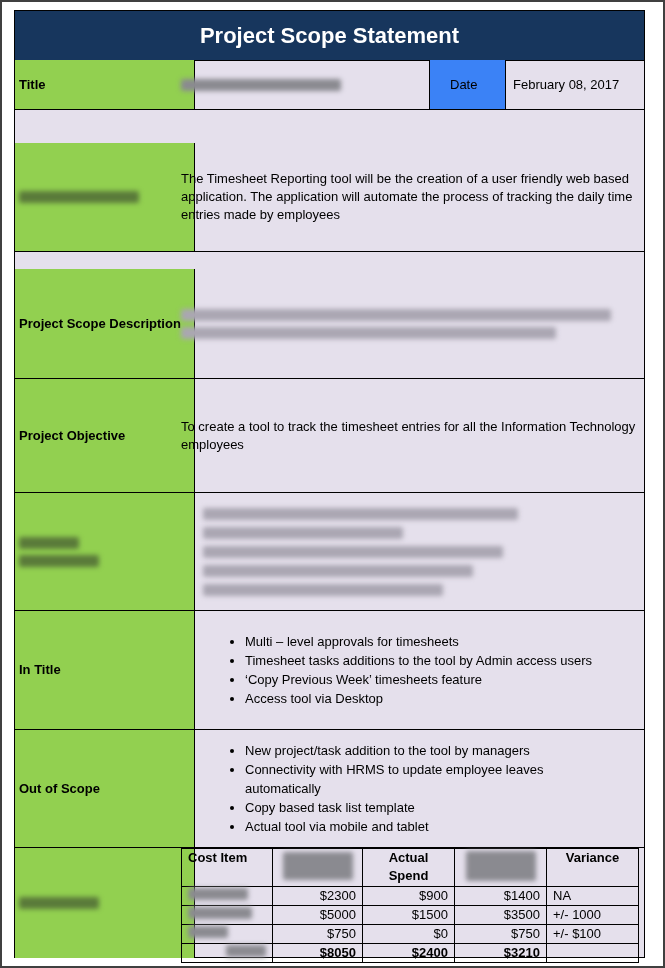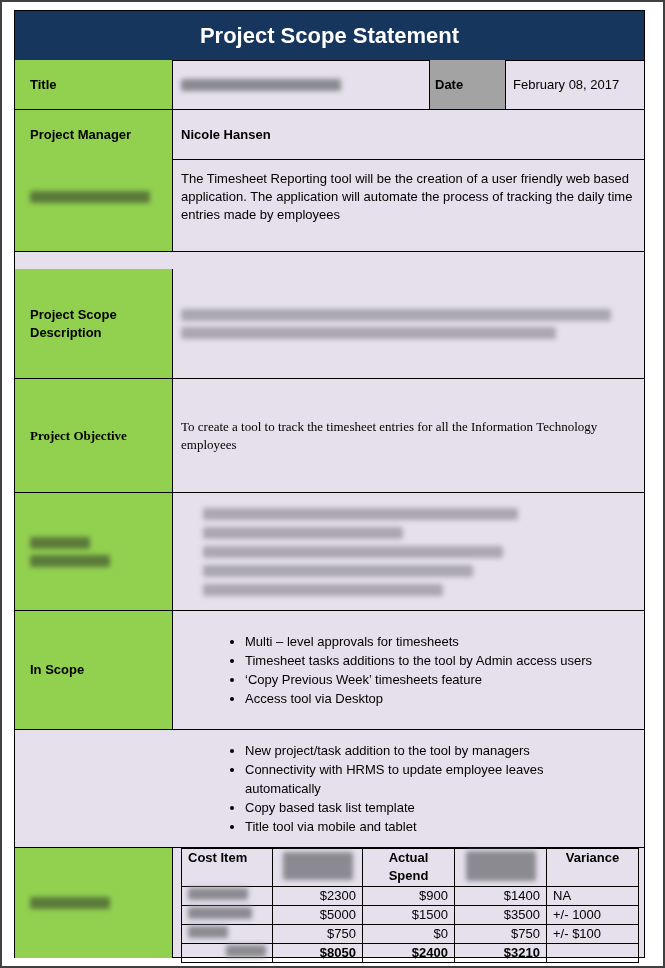--- a/index.html
+++ b/index.html
@@ -17,37 +17,37 @@
     border: 1px solid #000; box-sizing: border-box; background: #e5e0ec;
   }
   .hdr {
     position: absolute; left: 0; top: 0; width: 629px; height: 49px;
     background: #17365d; color: #fff; font-weight: bold; font-size: 22px;
     display: flex; align-items: center; justify-content: center;
     border-bottom: 1px solid #000;
   }
   .row { position: absolute; left: 0; width: 629px; border-bottom: 1px solid #000; box-sizing: border-box; }
   .lbl {
-    position: absolute; left: 0; top: 0; bottom: 0; width: 158px; background: #92d050;
+    position: absolute; left: 0; top: 0; bottom: 0; width: 180px; background: #92d050;
     border-right: 1px solid #000; box-sizing: border-box;
-    display: flex; align-items: center; padding-left: 15px;
+    display: flex; align-items: center; padding-left: 4px;
     font-size: 13px; font-weight: bold; line-height: 18px;
   }
   .val {
     position: absolute; left: 158px; top: 0; bottom: 0; right: 0;
     display: flex; align-items: center; padding: 0 8px;
     font-size: 13px; line-height: 18px;
   }
   .blur-bar { display: inline-block; background: #8a8a90; height: 12px; filter: blur(2.5px); border-radius: 2px; }
   ul.bul { margin: 16px; padding-left: 48px; list-style: disc; }
   ul.bul li { line-height: 19px; font-size: 13px; padding-left: 0; }
   .date-lbl {
-    position: absolute; left: 414px; top: 0; bottom: 0; width: 77px; background: #a3a3a3;
+    position: absolute; left: 414px; top: 0; bottom: 0; width: 77px; background: #3b82f6;
     border-left: 1px solid #000; border-right: 1px solid #000; box-sizing: border-box;
-    display: flex; align-items: center; padding-left: 5px; font-weight: bold; font-size: 13px;
+    display: flex; align-items: center; padding-left: 20px; font-weight: normal; font-size: 13px;
   }
   .date-val {
     position: absolute; left: 491px; top: 0; bottom: 0; right: 0;
     display: flex; align-items: center; padding-left: 7px; font-size: 13px;
   }
   table.cost {
     position: absolute; left: 8px; top: 0; width: 457px; border-collapse: collapse;
     font-size: 13px; table-layout: fixed;
   }
   table.cost td, table.cost th {
@@ -72,78 +72,75 @@
 
   <div class="row" style="top:49px;height:50px;">
     <div class="lbl">Title</div>
     <div class="val" style="right:auto;width:256px;">
       <span class="blur-bar" style="width:160px;margin-left:0px;"></span>
     </div>
     <div class="date-lbl">Date</div>
     <div class="date-val">February 08, 2017</div>
   </div>
 
-  <div class="row" style="top:99px;height:50px;">
-    <div class="lbl">Project Manager</div>
-    <div class="val" style="font-weight:bold;">Nicole Hansen</div>
-  </div>
 
   <div class="row" style="top:132px;height:109px;">
     <div class="lbl">
       <span class="blur-bar" style="width:120px;background:#5a7a3a;"></span>
     </div>
     <div class="val">The Timesheet Reporting tool will be the creation of a user friendly web based application. The application will automate the process of tracking the daily time entries made by employees</div>
   </div>
 
   <div class="row" style="top:258px;height:110px;">
     <div class="lbl">Project Scope Description</div>
     <div class="val" style="flex-direction:column;align-items:flex-start;justify-content:center;gap:6px;">
       <span class="blur-bar" style="width:430px;background:#aaa6b2;"></span>
       <span class="blur-bar" style="width:375px;background:#aaa6b2;"></span>
     </div>
   </div>
 
-  <div class="row" style="top:368px;height:114px;font-family:Liberation Serif, serif;">
+  <div class="row" style="top:368px;height:114px;">
     <div class="lbl">Project Objective</div>
     <div class="val">To create a tool to track the timesheet entries for all the Information Technology employees</div>
   </div>
 
   <div class="row" style="top:482px;height:118px;">
     <div class="lbl" style="flex-direction:column;align-items:flex-start;justify-content:center;gap:6px;">
       <span class="blur-bar" style="width:60px;background:#5a7a3a;"></span>
       <span class="blur-bar" style="width:80px;background:#5a7a3a;"></span>
     </div>
     <div class="val" style="flex-direction:column;align-items:flex-start;justify-content:center;gap:7px;padding-left:30px;">
       <span class="blur-bar" style="width:315px;background:#aaa6b2;"></span>
       <span class="blur-bar" style="width:200px;background:#aaa6b2;"></span>
       <span class="blur-bar" style="width:300px;background:#aaa6b2;"></span>
       <span class="blur-bar" style="width:270px;background:#aaa6b2;"></span>
       <span class="blur-bar" style="width:240px;background:#aaa6b2;"></span>
     </div>
   </div>
 
   <div class="row" style="top:600px;height:119px;">
-    <div class="lbl">In Scope</div>
+    <div class="lbl">In Title</div>
     <div class="val">
       <ul class="bul">
         <li>Multi – level approvals for timesheets</li>
         <li>Timesheet tasks additions to the tool by Admin access users</li>
         <li>‘Copy Previous Week’ timesheets feature</li>
         <li>Access tool via Desktop</li>
       </ul>
     </div>
   </div>
 
   <div class="row" style="top:719px;height:118px;">
+    <div class="lbl">Out of Scope</div>
     <div class="val">
       <ul class="bul">
         <li>New project/task addition to the tool by managers</li>
         <li>Connectivity with HRMS to update employee leaves automatically</li>
         <li>Copy based task list template</li>
-        <li>Title tool via mobile and tablet</li>
+        <li>Actual tool via mobile and tablet</li>
       </ul>
     </div>
   </div>
 
   <div class="row" style="top:837px;height:110px;border-bottom:none;">
     <div class="lbl">
       <span class="blur-bar" style="width:80px;background:#5a7a3a;"></span>
     </div>
     <div class="val" style="padding:0;display:block;">
       <div class="cost-outline"></div>

